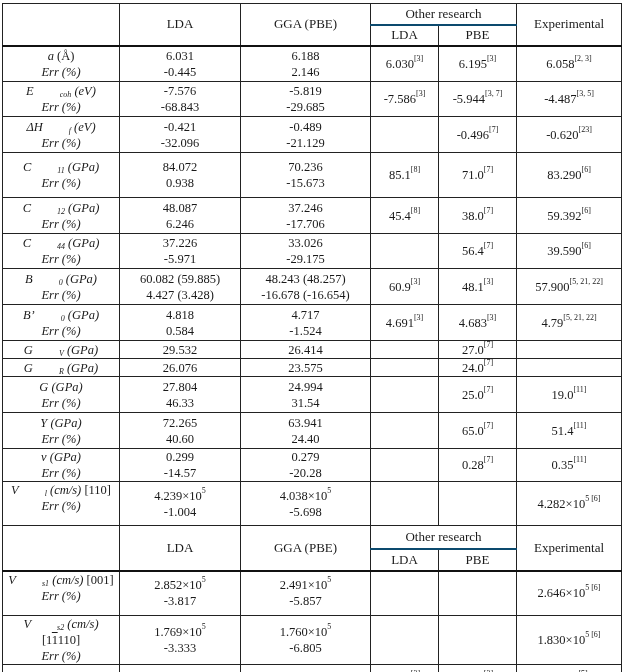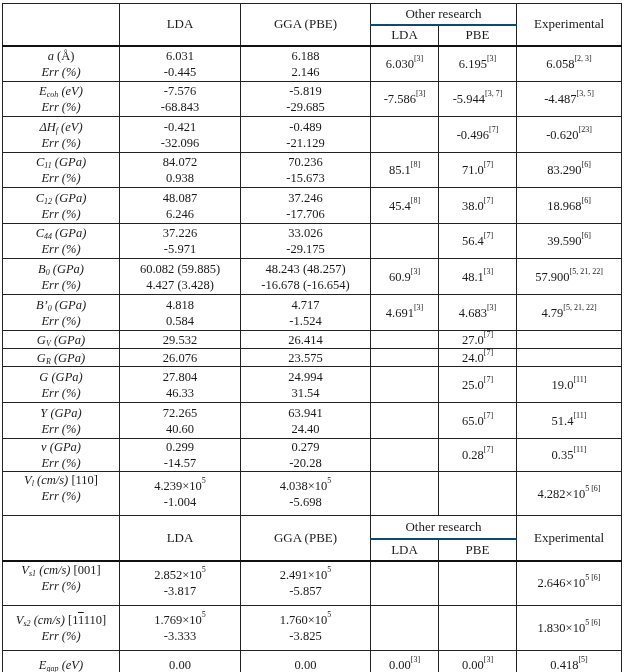--- a/index.html
+++ b/index.html
@@ -6,21 +6,21 @@
   body { width: 624px; height: 672px; overflow: hidden; position: relative;
          font-family: "Liberation Serif", "DejaVu Serif", serif; color: #1a1a1a; }
   table { position: absolute; left: 2px; top: 3px; border-collapse: collapse;
           table-layout: fixed; width: 619px; font-size: 12.5px; line-height: 16px; }
   td, th { border: 1px solid #222; text-align: center; vertical-align: middle;
            padding: 0 2px; font-weight: normal; }
   th { font-size: 13px; }
   .sub-rule { border-bottom: 2px solid #0c4a6e; }
   i { font-style: italic; }
   sup { font-size: 8px; vertical-align: top; line-height: 8px; position: relative; top: -1px; }
-  sub { font-size: 8px; vertical-align: bottom; line-height: 8px; font-style: italic; }
+  sub { font-size: 8px; vertical-align: bottom; line-height: 8px; font-style: italic; margin-left: 26px; }
   .two { display: block; }
   .bar { text-decoration: overline; }
 </style>
 </head>
 <body>
 
 <table>
   <colgroup>
     <col style="width:117px">
       <col style="width:121px">
@@ -90,21 +90,21 @@
         </td>
     <td>
           <span class="two">-0.489</span>
           <span class="two">-21.129</span>
         </td>
     <td><span></span><sup></sup></td>
     <td><span>-0.496</span><sup>[7]</sup></td>
     <td><span>-0.620</span><sup>[23]</sup></td>
   </tr>
 
-  <tr style="height:35px">
+  <tr style="height:45px">
     <td>
           <span class="two"><i>C</i><sub>11</sub> <i>(GPa)</i></span>
           <i class="two">Err (%)</i>
         </td>
     <td>
           <span class="two">84.072</span>
           <span class="two">0.938</span>
         </td>
     <td>
           <span class="two">70.236</span>
@@ -123,21 +123,21 @@
     <td>
           <span class="two">48.087</span>
           <span class="two">6.246</span>
         </td>
     <td>
           <span class="two">37.246</span>
           <span class="two">-17.706</span>
         </td>
     <td><span>45.4</span><sup>[8]</sup></td>
     <td><span>38.0</span><sup>[7]</sup></td>
-    <td><span>18.968</span><sup>[6]</sup></td>
+    <td><span>59.392</span><sup>[6]</sup></td>
   </tr>
 
   <tr style="height:35px">
     <td>
           <span class="two"><i>C</i><sub>44</sub> <i>(GPa)</i></span>
           <i class="two">Err (%)</i>
         </td>
     <td>
           <span class="two">37.226</span>
           <span class="two">-5.971</span>
@@ -311,21 +311,21 @@
     <td>
           <span class="two"><i>V</i><sub>s2</sub> <i>(cm/s)</i> <span>[1</span><span class="bar">1</span><span>110]</span></span>
           <i class="two">Err (%)</i>
         </td>
     <td>
           <span class="two"><span>1.769×10</span><sup>5</sup></span>
           <span class="two">-3.333</span>
         </td>
     <td>
           <span class="two"><span>1.760×10</span><sup>5</sup></span>
-          <span class="two">-3.825</span>
+          <span class="two">-6.805</span>
         </td>
     <td></td>
     <td></td>
     <td><span>1.830×10</span><sup><span>5</span><span> [6]</span></sup></td>
   </tr>
 
   <tr style="height:28px">
     <td><i>E</i><sub>gap</sub> <i>(eV)</i></td>
     <td>0.00</td>
     <td>0.00</td>

